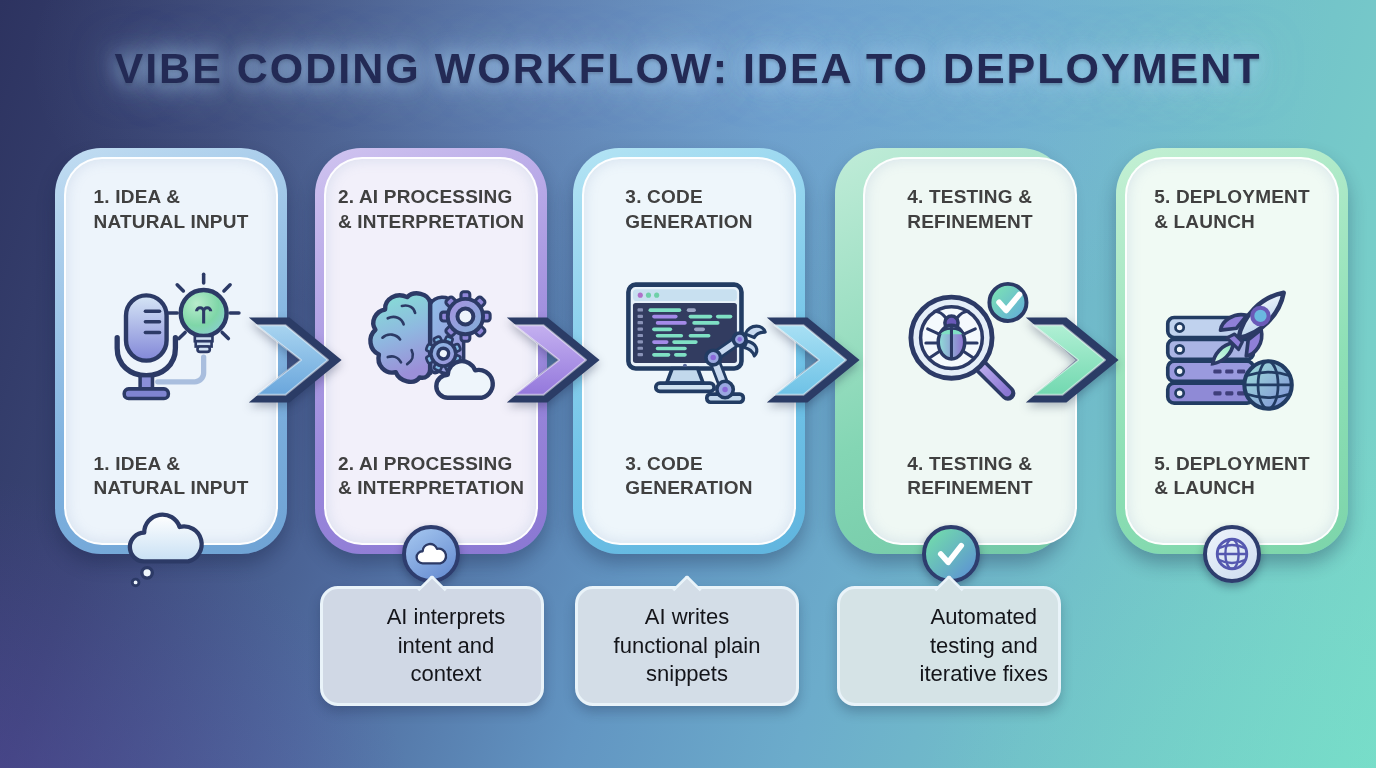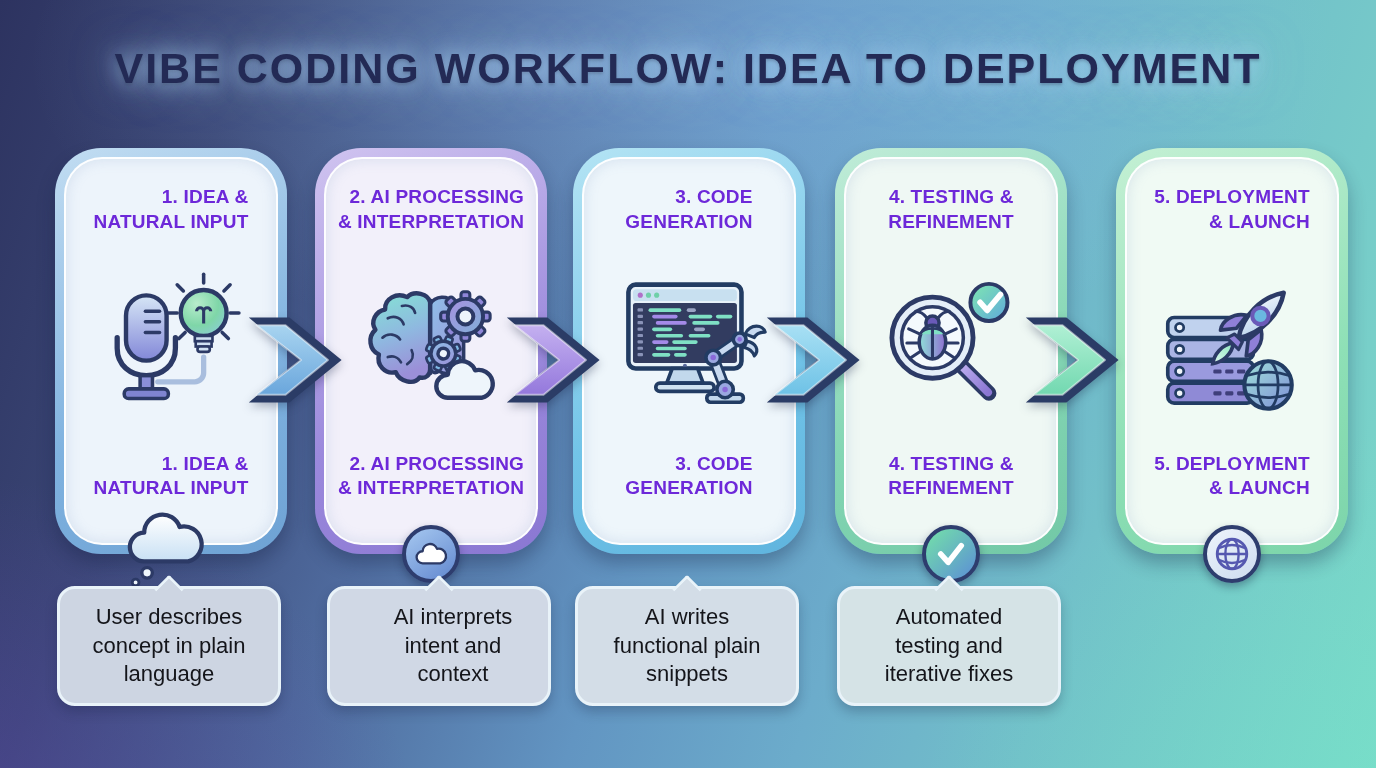--- a/index.html
+++ b/index.html
@@ -34,25 +34,25 @@
   .card-5{left:1116px;background:linear-gradient(155deg,#c4f0d4,#8ee0b6 60%,#7cd4aa);}
   .card-inner{
     width:100%;height:100%;border-radius:38px;
     border:2px solid rgba(255,255,255,0.85);box-sizing:border-box;
     display:flex;flex-direction:column;align-items:center;
     box-shadow:inset 0 0 14px rgba(120,150,195,0.22);
   }
   .card-1 .card-inner{background:#edf4fb;}
   .card-2 .card-inner{background:#f2f0fa;}
   .card-3 .card-inner{background:#eef6fb;}
-  .card-4 .card-inner{background:#eff8f4;}
+  .card-4 .card-inner{background:#eff8f4;margin-left:19px;}
   .card-5 .card-inner{background:#f0faf4;}
   .card-title{
     margin-top:26px;font-size:19px;font-weight:bold;line-height:1.3;
-    color:#6d28d9;text-align:right;white-space:pre-line;letter-spacing:0.2px;
+    color:#404040;text-align:left;white-space:pre-line;letter-spacing:0.2px;
   }
   .card-title.bottom{margin-top:0;margin-bottom:42px;}
   .icon-wrap{flex:1;display:flex;align-items:center;justify-content:center;}
   .badge{
     position:absolute;left:50%;bottom:-29px;margin-left:-29px;
     width:58px;height:58px;border-radius:50%;
     border:4px solid #2e3d6e;box-sizing:border-box;
     display:flex;align-items:center;justify-content:center;
     box-shadow:0 4px 9px rgba(18,26,58,0.35);z-index:4;
   }
@@ -71,23 +71,23 @@
     display:flex;align-items:center;justify-content:center;
     box-shadow:0 6px 12px rgba(18,26,58,0.25);z-index:2;
   }
   .desc::before{
     content:"";position:absolute;top:-10px;left:50%;
     width:18px;height:18px;transform:translateX(-50%) rotate(45deg);
     background:inherit;border-top:3px solid #e9f3f9;border-left:3px solid #e9f3f9;
     border-radius:3px 0 0 0;
   }
   .desc-1{left:57px;background:#cdd5e2;}
-  .desc-2{left:327px;background:#d0d8e5;padding-left:28px;}
+  .desc-2{left:320px;background:#d0d8e5;padding-left:28px;}
   .desc-3{left:575px;background:#d3dde7;}
-  .desc-4{left:837px;background:#d5e3e6;}
+  .desc-4{left:837px;background:#d5e3e6;justify-content:flex-end;}
   .desc-5{left:1095px;background:#d8ede6;}
   .desc-text{
     font-size:22px;color:#14151a;text-align:center;line-height:1.3;
     white-space:pre-line;padding:0 10px;
   }
 </style>
 </head>
 <body>
 
 <div class="stage">
@@ -443,25 +443,20 @@
     <defs>
         <linearGradient id="a4g" x1="0" y1="0" x2="0" y2="1">
           <stop offset="0" stop-color="#b0f0d4"></stop>
           <stop offset="1" stop-color="#72d8b0"></stop>
         </linearGradient>
       </defs>
     <path d="M6,2 H48 L102,46 L48,90 H6 L58,46 Z" fill="#2b3c66"></path>
     <path d="M14,10 H44 L88,46 L44,82 H14 L60,46 Z" fill="url(#a4g)" stroke="rgba(255,255,255,0.5)" stroke-width="2" stroke-linejoin="round"></path>
   </svg>
 
-  <div class="desc desc-1">
-    <div class="desc-text">User describes
-concept in plain
-language</div>
-  </div>
   <div class="desc desc-2">
     <div class="desc-text">AI interprets
 intent and
 context</div>
   </div>
   <div class="desc desc-3">
     <div class="desc-text">AI writes
 functional plain
 snippets</div>
   </div>

